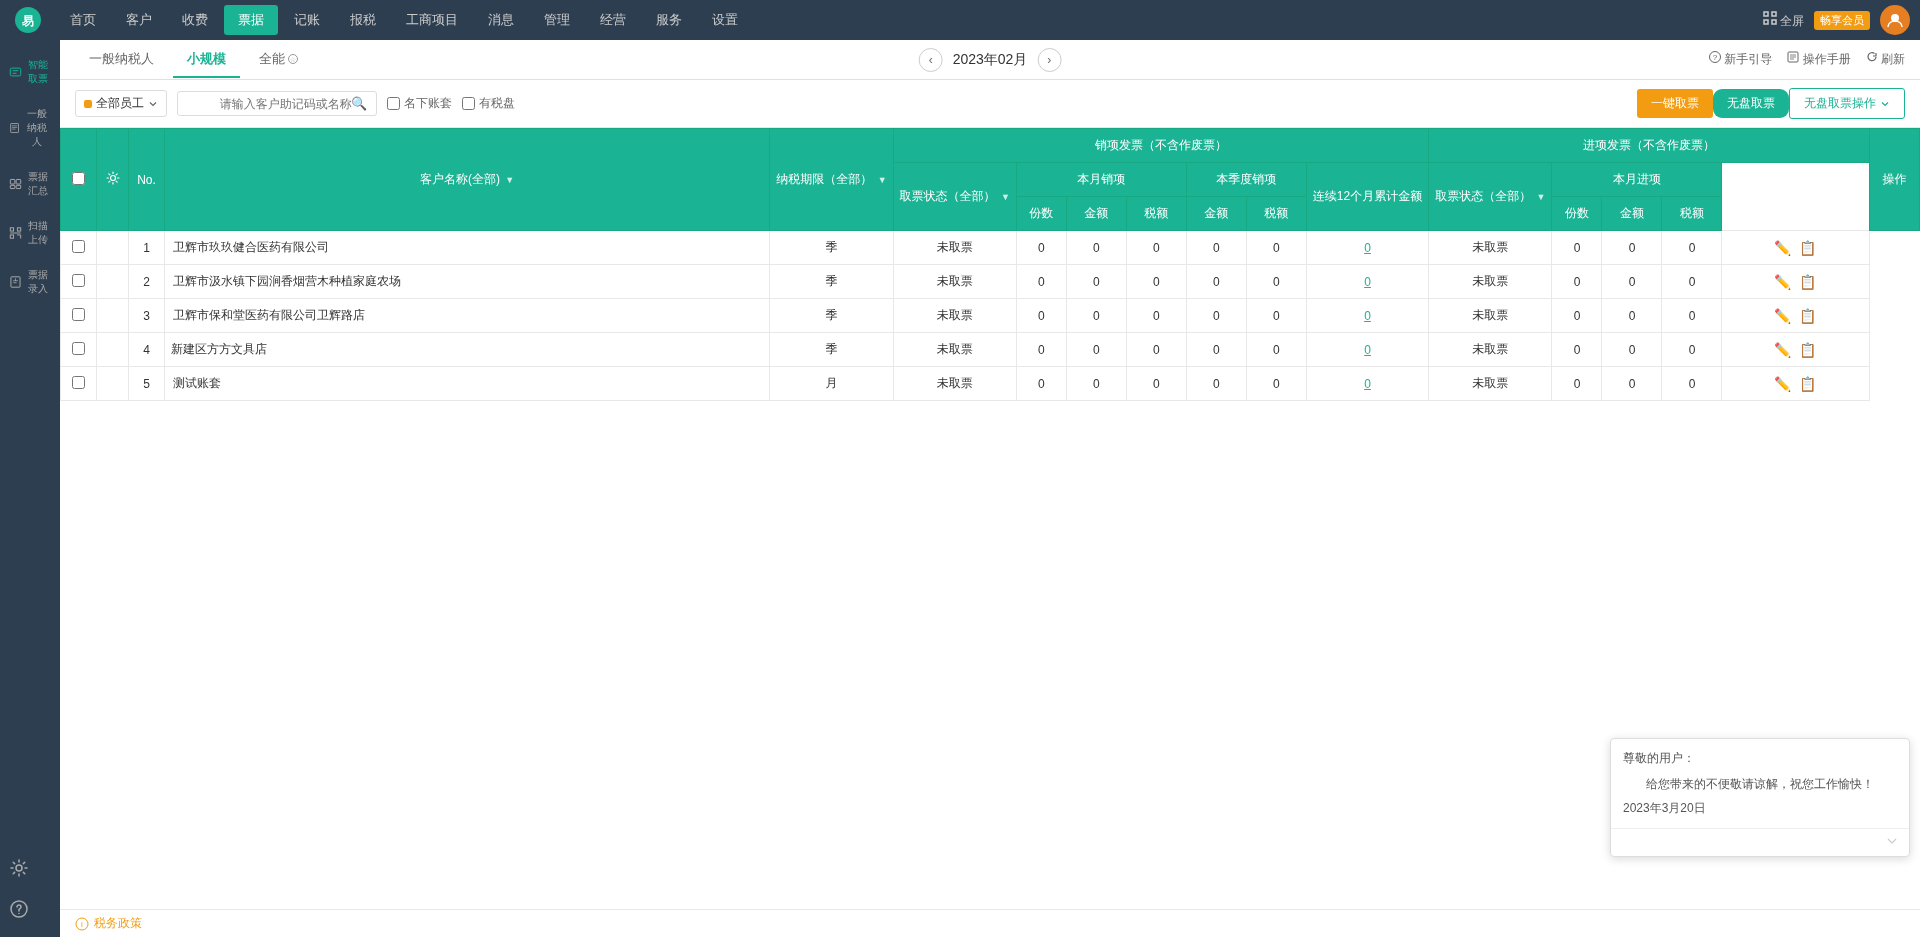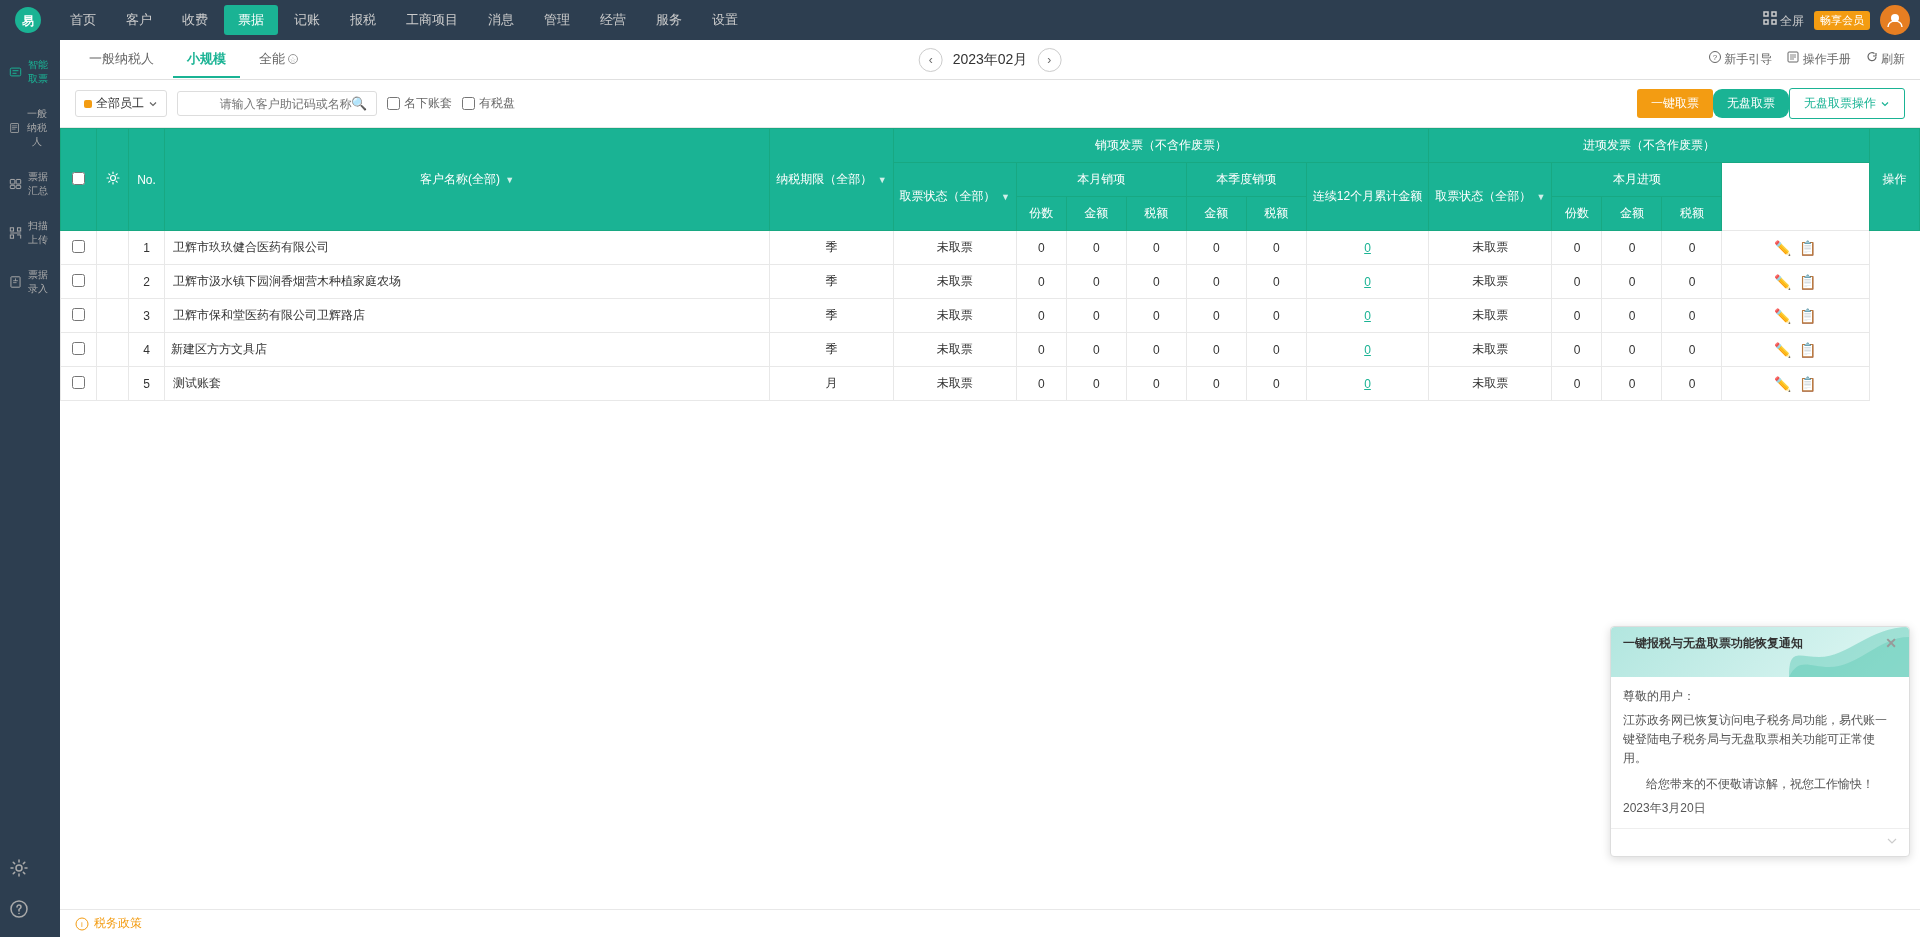--- a/index.html
+++ b/index.html
@@ -694,33 +694,22 @@
           <circle cx="7" cy="7" r="6" stroke="#f39c12" fill="none"></circle>
           <text x="7" y="10" text-anchor="middle" font-size="8" fill="#f39c12">i</text>
         </svg>
       <span style="color:#f39c12; cursor:pointer;">税务政策</span>
     </div>
   </div>
 </div>
 
 <div class="notification-popup">
 
-  <div style="position:relative; background:linear-gradient(135deg,#b2e6df,#e0f7f4); height:50px; border-radius:4px 4px 0 0; overflow:hidden;">
-    <svg style="position:absolute;right:0;top:0;" width="120" height="50" viewBox="0 0 120 50">
-      <path d="M120 0 C80 0, 60 30, 30 30 C10 30, 0 20, 0 50 L120 50 Z" fill="#1ab394" opacity="0.3"></path>
-      <path d="M120 10 C90 10, 70 40, 40 40 C20 40, 10 30, 0 50 L120 50 Z" fill="#1ab394" opacity="0.2"></path>
-    </svg>
-    <div class="notification-header" style="position:relative; background:transparent; border:none; display:flex; justify-content:space-between; align-items:center; padding:8px 12px;">
-      <span style="font-size:12px;font-weight:bold;color:#333;">一键报税与无盘取票功能恢复通知</span>
-      <span class="notification-close">✕</span>
-    </div>
-  </div>
   <div class="notification-body">
     <p>尊敬的用户：</p>
-    <p style="margin-top:5px;">江苏政务网已恢复访问电子税务局功能，易代账一键登陆电子税务局与无盘取票相关功能可正常使用。</p>
     <p style="margin-top:6px;text-align:center;">给您带来的不便敬请谅解，祝您工作愉快！</p>
     <p style="margin-top:5px;">2023年3月20日</p>
   </div>
   <div style="text-align:right; padding:5px 10px; border-top:1px solid #eee;">
     <svg width="14" height="14" viewBox="0 0 14 14">
         <path d="M3 5l4 4 4-4" stroke="#ccc" fill="none" stroke-width="1.2"></path>
       </svg>
   </div>
 </div>
 

